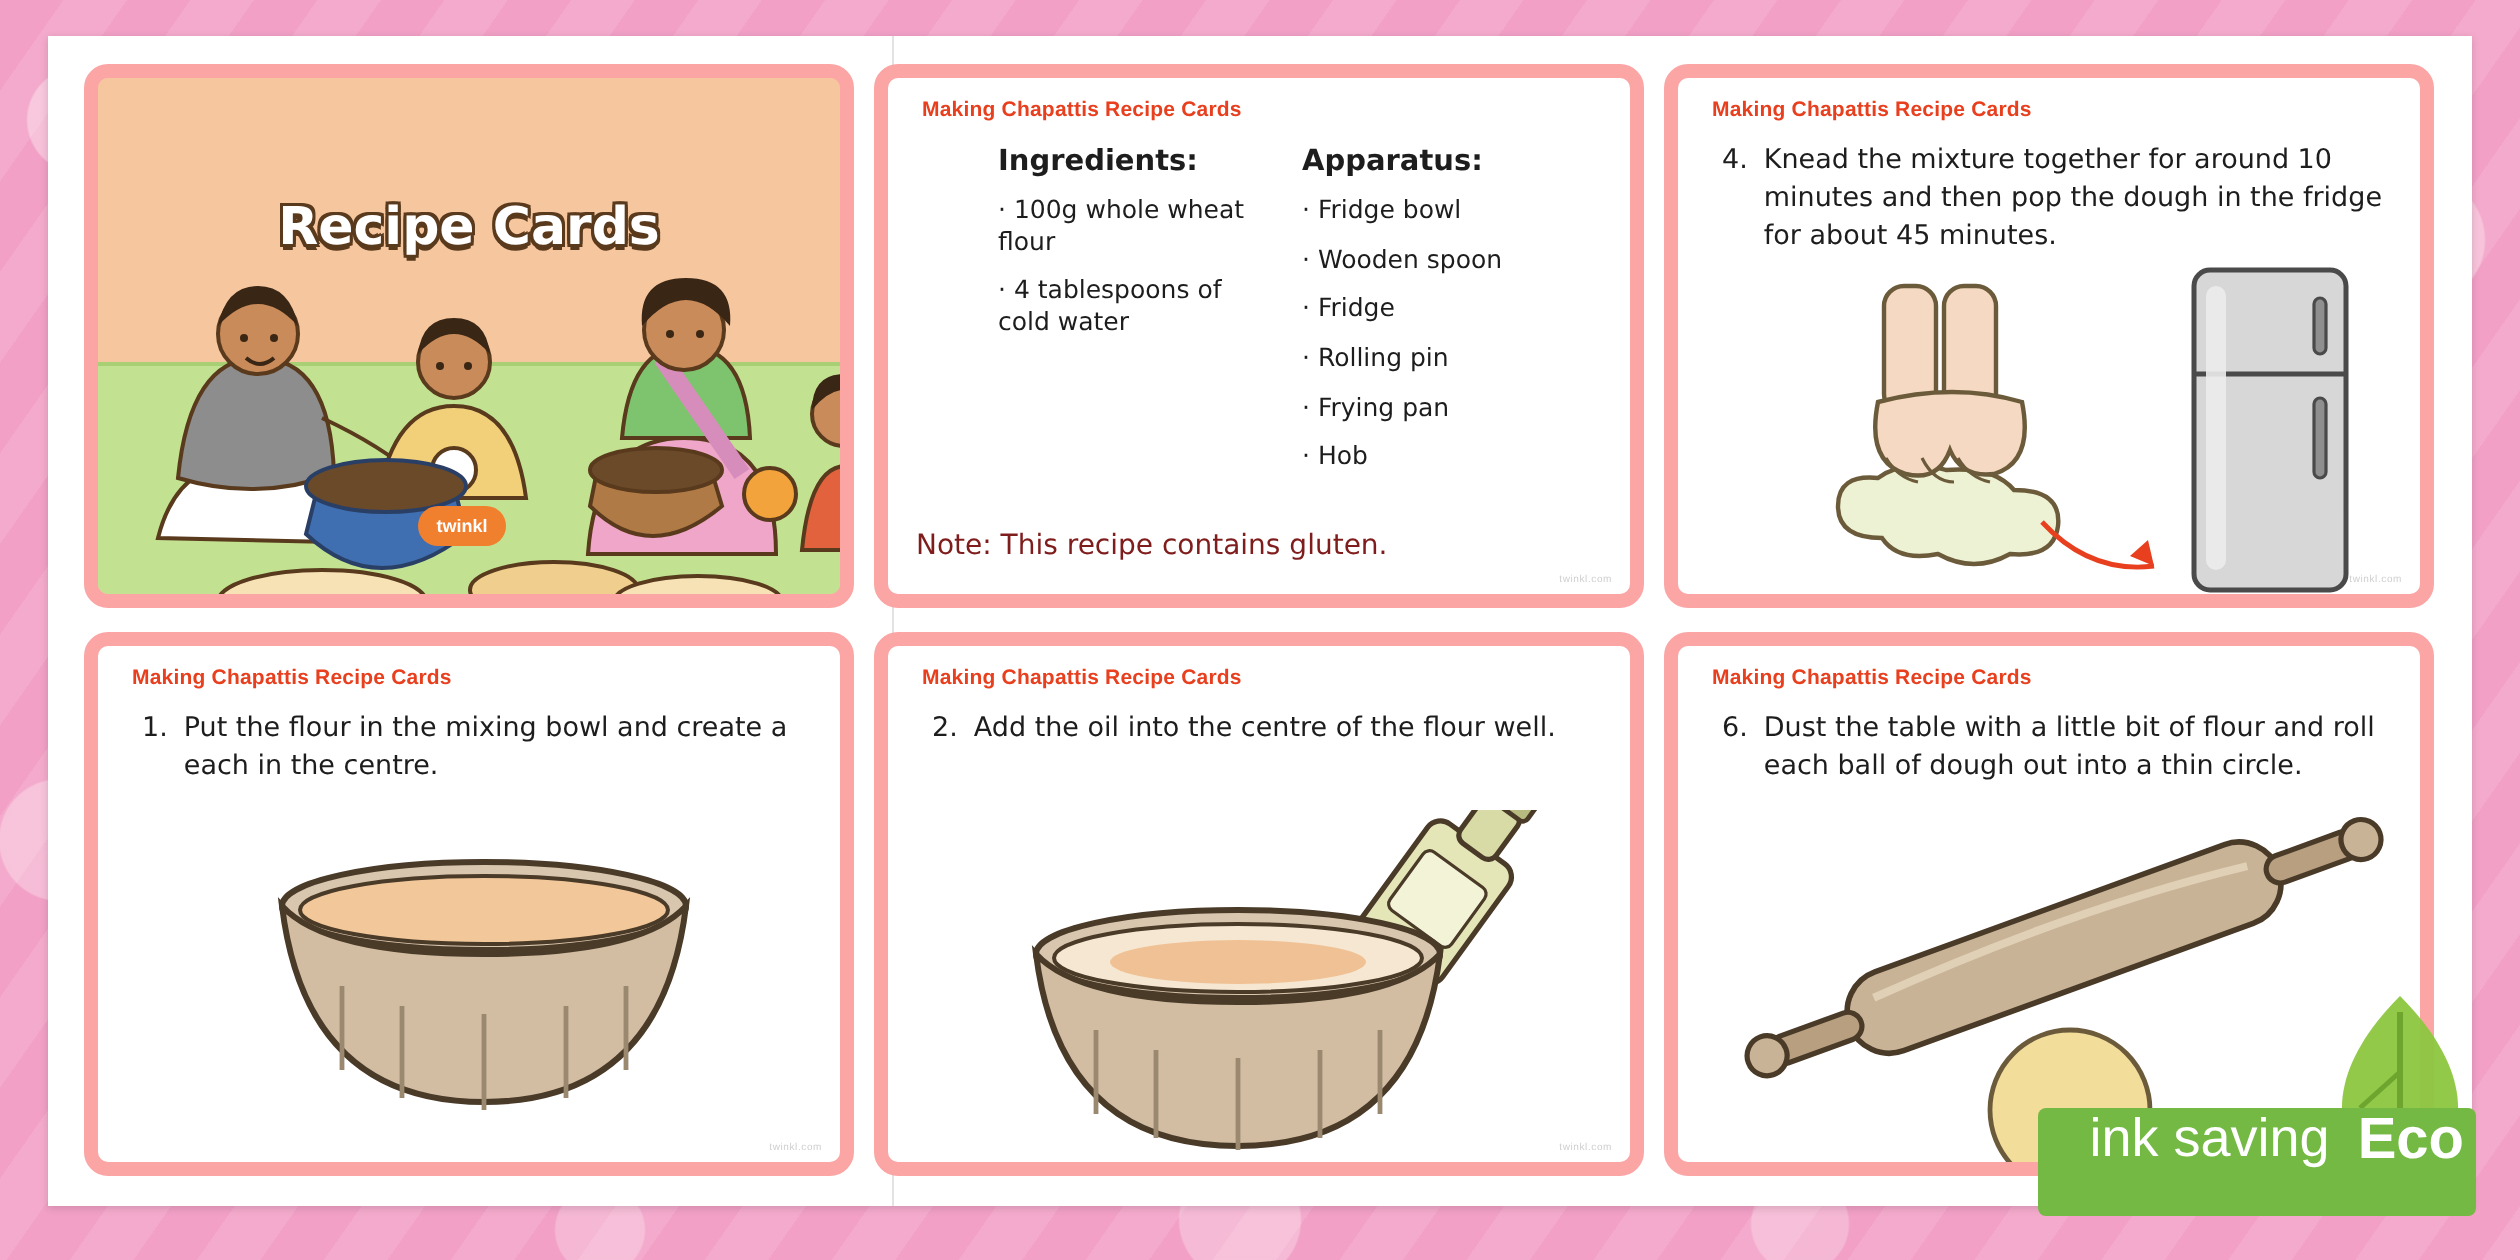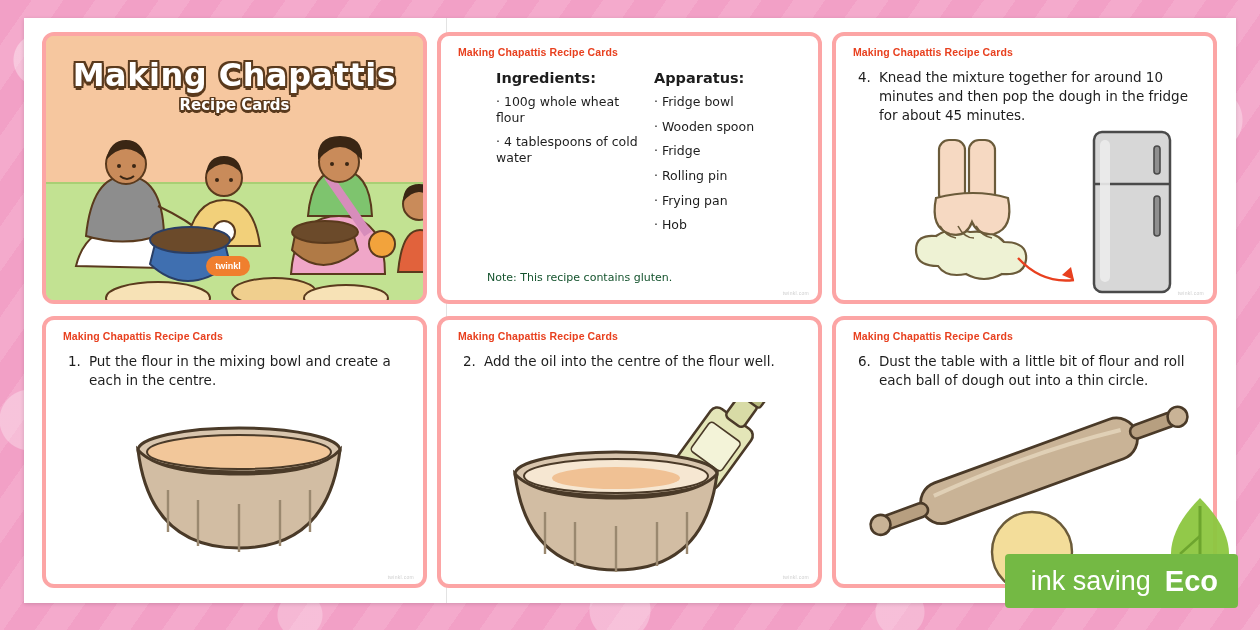--- a/index.html
+++ b/index.html
@@ -57,21 +57,21 @@
     top: 14px;
     width: 1176px;
     height: 560px;
     display: grid;
     grid-template-columns: repeat(3, 385px);
     grid-template-rows: repeat(2, 272px);
     gap: 12px 10px;
   }
   .card {
     position: relative;
-    border: 4px solid #fca5a5;
+    border: 7px solid #fca5a5;
     border-radius: 12px;
     background: #ffffff;
     overflow: hidden;
     box-sizing: border-box;
   }
   .card-kicker {
     position: absolute;
     left: 17px;
     top: 10px;
     font-size: 10.5px;
@@ -111,21 +111,21 @@
       -2px 0 #5a3a1d, 2px 0 #5a3a1d, 0 -2px #5a3a1d, 0 2px #5a3a1d,
       -2px -2px #5a3a1d, 2px -2px #5a3a1d, -2px 2px #5a3a1d, 2px 2px #5a3a1d,
       0 4px 0 #5a3a1d;
   }
   .tc-sub {
     position: absolute;
     top: 60px; left: 0; right: 0;
     text-align: center;
     font-family: "DejaVu Sans", sans-serif;
     font-weight: bold;
-    font-size: 15px;
+    font-size: 26px;
     color: #ffffff;
     text-shadow:
       -1.5px 0 #5a3a1d, 1.5px 0 #5a3a1d, 0 -1.5px #5a3a1d, 0 1.5px #5a3a1d,
       -1.5px -1.5px #5a3a1d, 1.5px -1.5px #5a3a1d, -1.5px 1.5px #5a3a1d, 1.5px 1.5px #5a3a1d,
       0 3px 0 #5a3a1d;
   }
   .twinkl-badge {
     position: absolute;
     left: 160px; bottom: 24px;
     width: 44px; height: 20px;
@@ -162,23 +162,22 @@
     font-size: 12.5px;
     color: #1d1d1d;
     margin-bottom: 9px;
     line-height: 1.25;
   }
   .note {
     position: absolute;
     left: 14px;
     bottom: 16px;
     font-family: "DejaVu Sans", sans-serif;
-    font-size: 11px;
-    color: #14532d;
-    margin-left: 32px;
+    font-size: 14px;
+    color: #7f1d1d;
   }
 
   
   .step-text {
     position: absolute;
     left: 22px; right: 18px; top: 32px;
     font-family: "DejaVu Sans", sans-serif;
     font-size: 13.5px;
     line-height: 1.4;
     color: #1d1d1d;
@@ -191,36 +190,36 @@
     left: 0; right: 0; bottom: 0; top: 82px;
   }
 
   
   .eco {
     position: absolute;
     right: 22px;
     bottom: 22px;
     height: 54px;
     display: flex;
-    align-items: center;
+    align-items: flex-start;
     background: #74b944;
     border-radius: 4px;
     padding: 0 6px 0 26px;
     color: #ffffff;
     z-index: 30;
   }
   .eco-label {
     font-size: 27px;
     font-family: "Liberation Sans", sans-serif;
   }
   .eco-word {
     font-size: 29px;
     font-weight: bold;
     margin-left: 14px;
-    margin-right: 14px;
+    margin-right: 0;
   }
   .eco-leaf {
     position: absolute;
     right: 18px;
     bottom: 24px;
     width: 84px;
     height: 110px;
     z-index: 29;
   }
 </style>
@@ -281,21 +280,20 @@
         <ellipse cx="228" cy="256" rx="42" ry="14" fill="#f0cf8e" stroke="#5a3a1d" stroke-width="2"></ellipse>
         <ellipse cx="300" cy="262" rx="42" ry="13" fill="#f7e2b6" stroke="#5a3a1d" stroke-width="2"></ellipse>
 
         <path d="M104 228 q36 34 80 0 l-6 -24 h-68z" fill="#3f6fb0" stroke="#2a3f66" stroke-width="2"></path>
         <ellipse cx="144" cy="204" rx="40" ry="13" fill="#6b4a2a" stroke="#2a3f66" stroke-width="2"></ellipse>
 
         <path d="M246 214 q30 30 66 0 l-6 -20 h-56z" fill="#b07a46" stroke="#5a3a1d" stroke-width="2"></path>
         <ellipse cx="279" cy="196" rx="33" ry="11" fill="#6b4a2a" stroke="#5a3a1d" stroke-width="2"></ellipse>
       </svg>
 
-      <div class="tc-title">Making Chapattis</div>
       <div class="tc-sub">Recipe Cards</div>
       <div class="twinkl-badge">twinkl</div>
     </div>
 
     <div class="card">
       <div class="card-kicker">Making Chapattis Recipe Cards</div>
 
       <div class="ing-cols">
         <div class="ing-col">
           <div class="col-head">Ingredients:</div>

